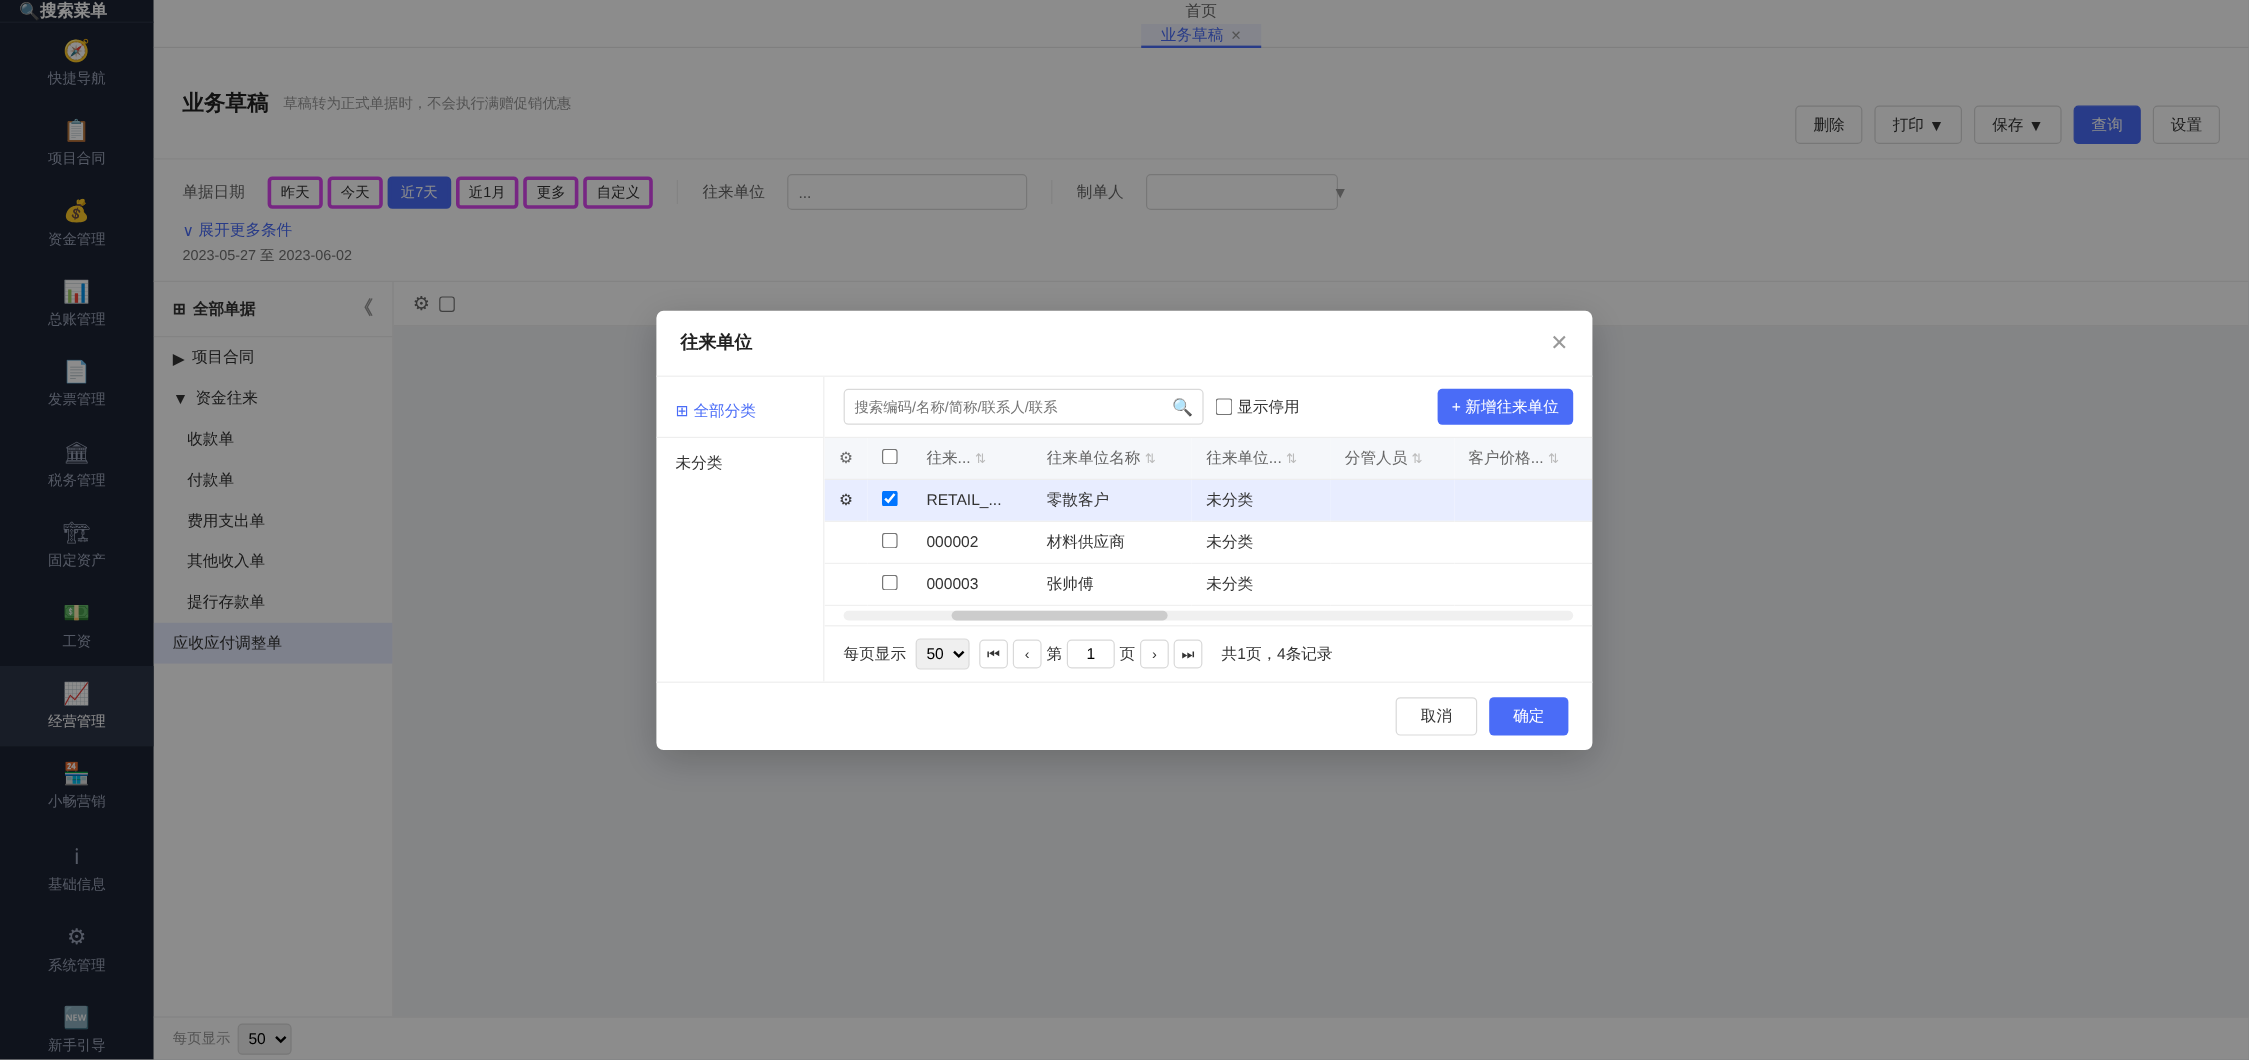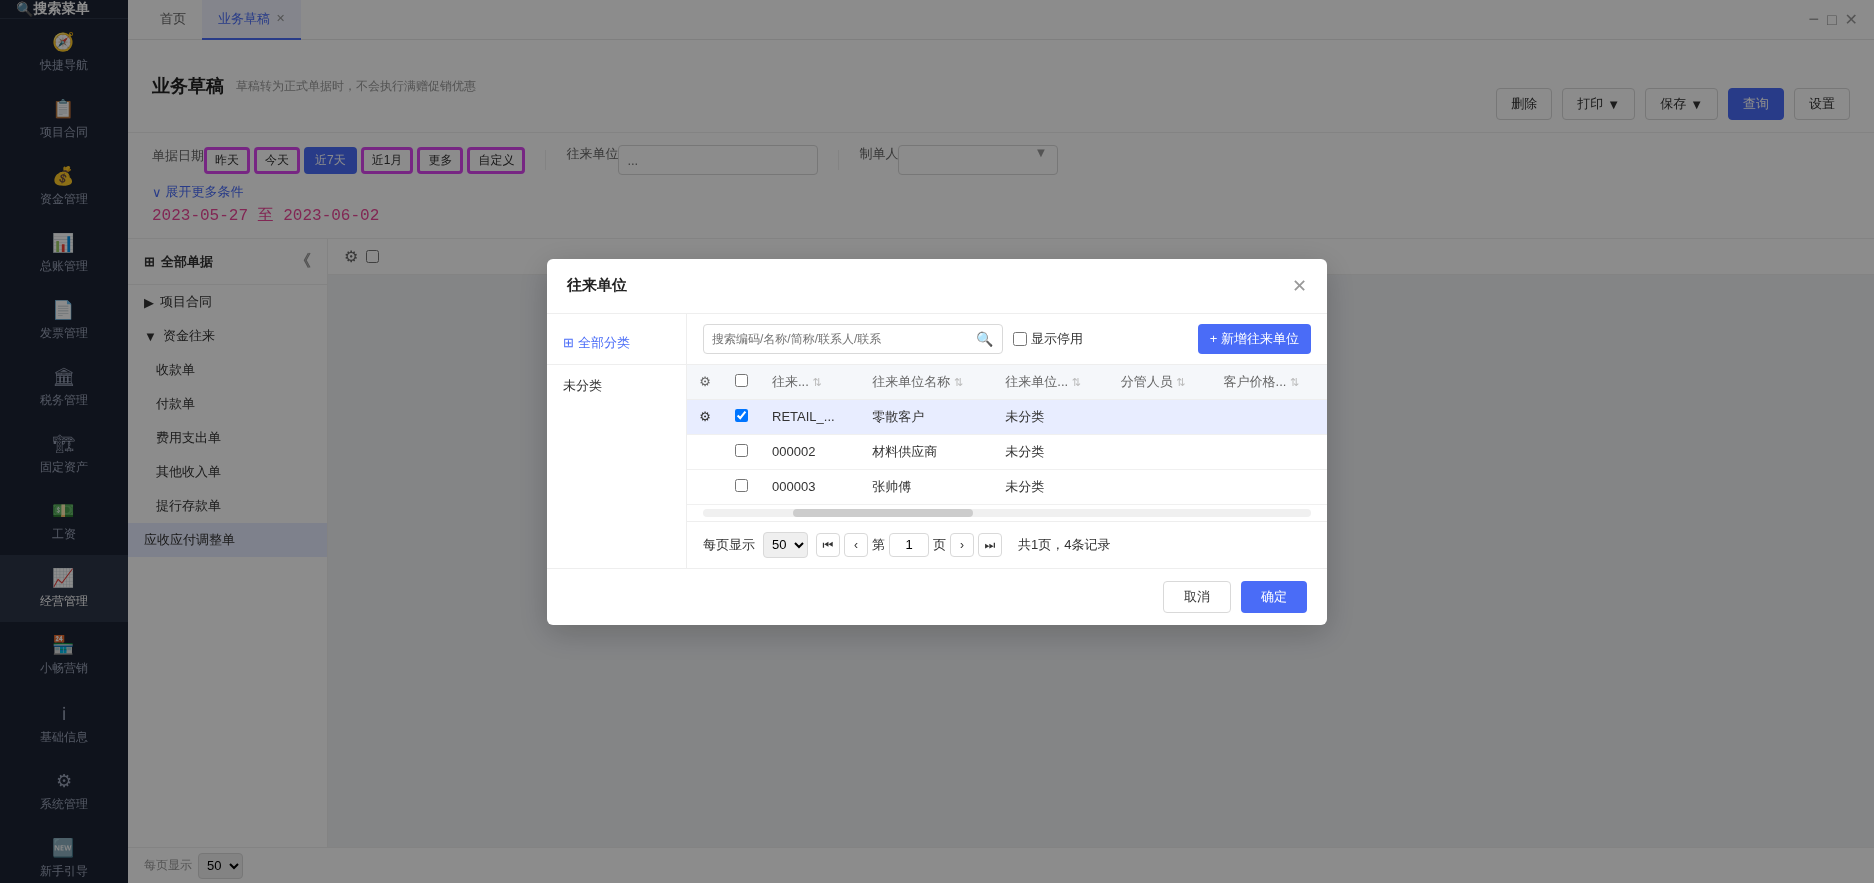--- a/index.html
+++ b/index.html
@@ -49,20 +49,21 @@
     
     .tabs {
       display: flex;
       background: #fff;
       border-bottom: 1px solid #e8e8e8;
       height: 40px;
       align-items: center;
       padding: 0 16px;
       gap: 0;
       flex-shrink: 0;
+      flex-direction: column;
     }
     .tab {
       height: 40px;
       display: flex;
       align-items: center;
       padding: 0 16px;
       font-size: 13px;
       cursor: pointer;
       color: #666;
       border-bottom: 2px solid transparent;
@@ -132,22 +133,22 @@
       flex-shrink: 0;
     }
     .filter-row {
       display: flex;
       gap: 16px;
       align-items: center;
       flex-wrap: wrap;
     }
     .filter-item {
       display: flex;
-      align-items: flex-start;
-      gap: 0;
+      align-items: center;
+      gap: 19px;
       font-size: 13px;
       color: #333;
     }
     .filter-label { color: #666; white-space: nowrap; }
     .filter-date-btns {
       display: flex;
       gap: 4px;
     }
     .date-btn {
       padding: 2px 8px;
@@ -629,21 +630,21 @@
         <input class="filter-input" style="width: 160px;">
         <span style="margin-left:-24px;color:#999;cursor:pointer;">▼</span>
       </div>
     </div>
     <div style="margin-top:6px;">
       <div class="expand-more">
         <span>∨</span>
         <span>展开更多条件</span>
       </div>
     </div>
-    <div style="margin-top:4px;font-size:16px;color:#ec4899;font-family:Liberation Mono, monospace;">2023-05-27 至 2023-06-02</div>
+    <div style="margin-top:4px;font-size:12px;color:#737373;">2023-05-27 至 2023-06-02</div>
   </div>
 
   <div class="content-area">
 
     <div class="left-panel">
       <div class="panel-header">
         <span>⊞</span>
         <span>全部单据</span>
         <span class="collapse-btn">《</span>
       </div>

